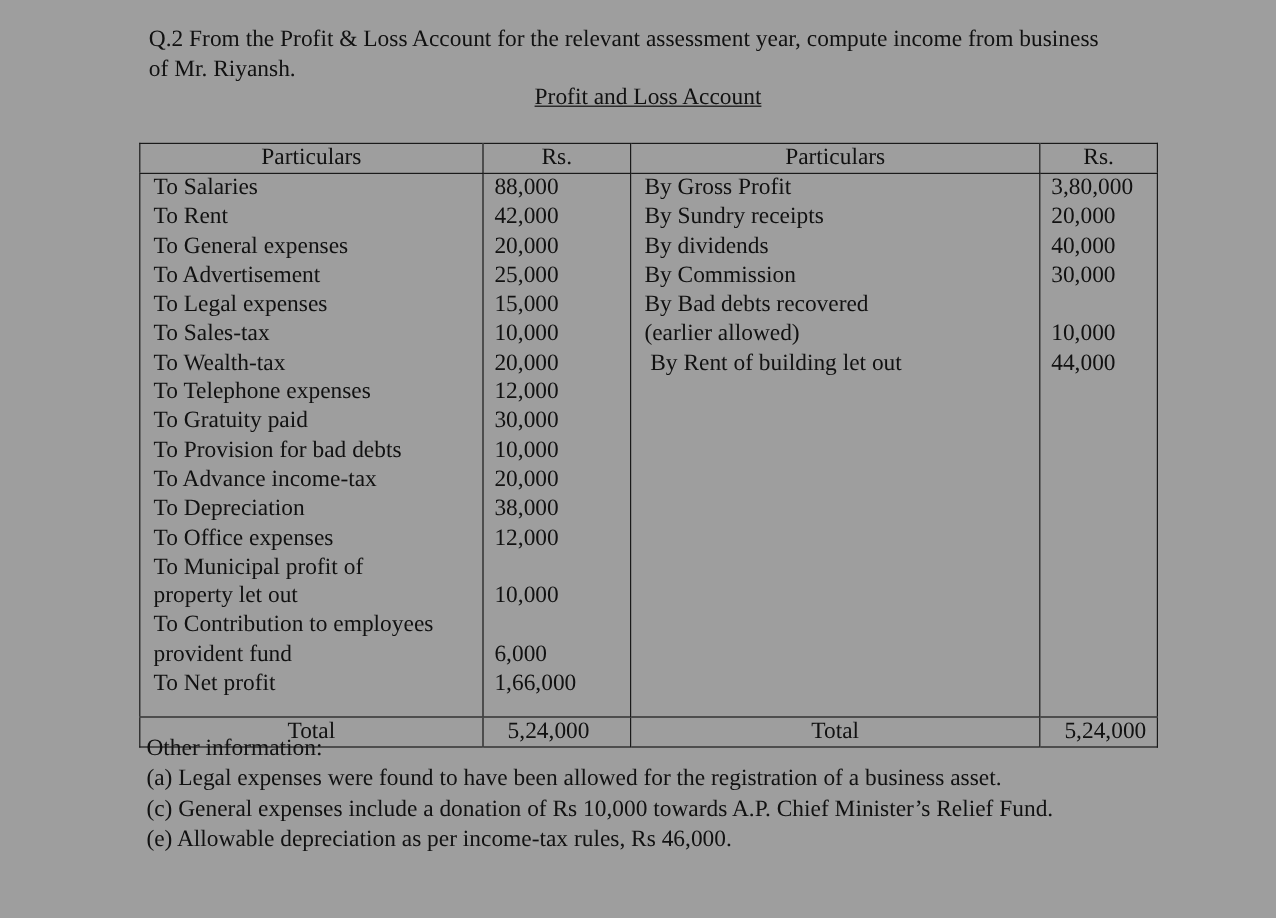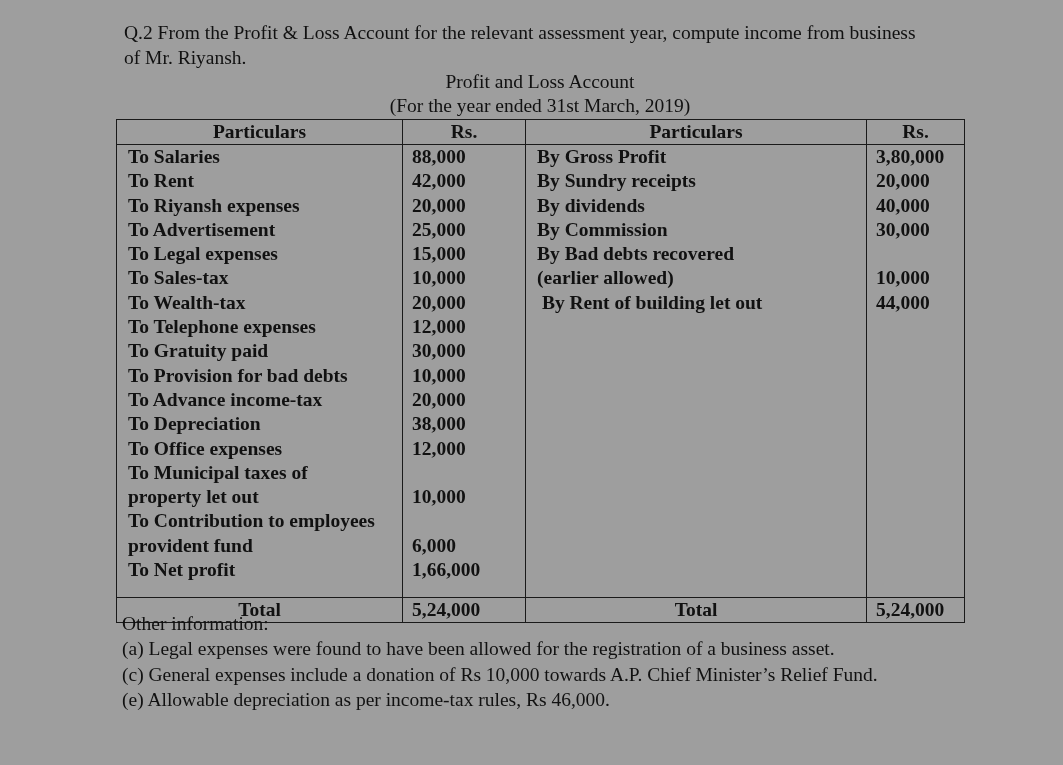--- a/index.html
+++ b/index.html
@@ -34,39 +34,40 @@
   }
 
   
   .acct-title {
     position: absolute;
     left: 116px;
     width: 848px;
     text-align: center;
     font-size: 19.5px;
     line-height: 24px;
+    text-decoration: underline;
   }
   .acct-title.t1 { top: 70px; }
   .acct-title.t2 { top: 94px; }
 
   
   .ledger {
     position: absolute;
     left: 116px;
     top: 119px;
     width: 848px;
     border-collapse: collapse;
     table-layout: fixed;
     font-size: 19.5px;
   }
   .ledger td, .ledger th {
     padding: 0;
     margin: 17px;
     vertical-align: top;
-    font-weight: bold;
+    font-weight: normal;
   }
 
   
   .frame {
     border: 1.6px solid #1a1a1a;
     border-collapse: collapse;
   }
 
   
   .hdr-row td {
@@ -100,21 +101,21 @@
   .amount-col .entry-list li { padding-left: 9px; }
 
   
   .total-row td {
     border-top: 1.6px solid #1a1a1a;
     height: 24px;
     line-height: 24px;
     font-size: 19.5px;
   }
   .total-row .tot-label { text-align: center; }
-  .total-row .tot-amount { padding-left: 9px; text-align: left; }
+  .total-row .tot-amount { padding-left: 20px; text-align: left; }
 
   
   .notes {
     position: absolute;
     left: 122px;
     top: 611px;
     width: 880px;
     font-size: 19.5px;
     line-height: 25.3px;
   }
@@ -123,53 +124,52 @@
   }
 </style>
 </head>
 <body>
 
 <div class="page">
 
   <div class="question">Q.2 From the Profit &amp; Loss Account for the relevant assessment year, compute income from business of Mr. Riyansh.</div>
 
   <div class="acct-title t1">Profit and Loss Account</div>
-  <div class="acct-title t2">(For the year ended 31st March, 2019)</div>
 
   <table class="ledger frame">
     <colgroup>
       <col style="width:286px">
       <col style="width:123px">
       <col style="width:341px">
       <col style="width:98px">
     </colgroup>
     <tbody>
       <tr class="hdr-row">
         <td class="vline">Particulars</td>
         <td class="vline">Rs.</td>
         <td class="vline">Particulars</td>
         <td>Rs.</td>
       </tr>
       <tr>
         <td class="vline body-cell particulars-col">
           <ul class="entry-list">
               <li>To Salaries</li>
               <li>To Rent</li>
-              <li>To Riyansh expenses</li>
+              <li>To General expenses</li>
               <li>To Advertisement</li>
               <li>To Legal expenses</li>
               <li>To Sales-tax</li>
               <li>To Wealth-tax</li>
               <li>To Telephone expenses</li>
               <li>To Gratuity paid</li>
               <li>To Provision for bad debts</li>
               <li>To Advance income-tax</li>
               <li>To Depreciation</li>
               <li>To Office expenses</li>
-              <li>To Municipal taxes of</li>
+              <li>To Municipal profit of</li>
               <li>property let out</li>
               <li>To Contribution to employees</li>
               <li>provident fund</li>
               <li>To Net profit</li>
             </ul>
         </td>
         <td class="vline body-cell amount-col">
           <ul class="entry-list">
               <li>88,000</li>
               <li>42,000</li>

